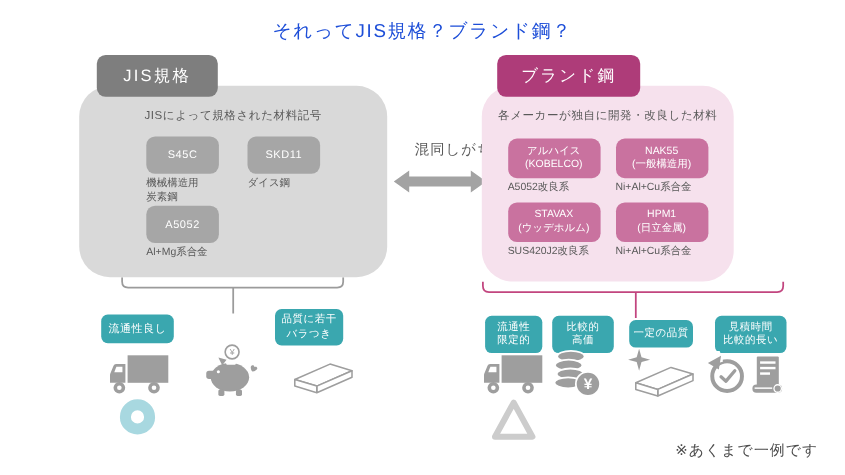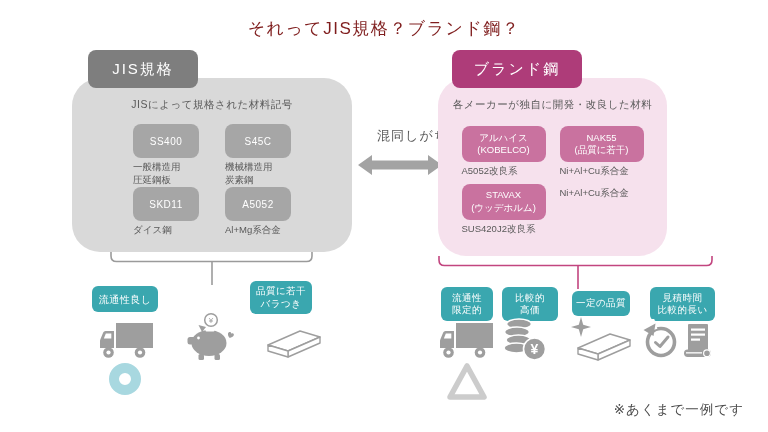--- a/index.html
+++ b/index.html
@@ -3,21 +3,21 @@
 <meta charset="utf-8">
 <style>
   html,body { margin:0; padding:0; background:#ffffff; }
   .stage {
     position:relative; width:768px; height:432px; background:#ffffff;
     font-family:"Liberation Sans","DejaVu Sans",sans-serif; overflow:hidden;
     color:#595959;
   }
   .title {
     position:absolute; top:17px; left:0; width:768px; text-align:center;
-    font-size:17px; letter-spacing:1.5px; color:#7f1d1d;
+    font-size:17px; letter-spacing:1.5px; color:#1d4ed8;
   }
   
   .panel { position:absolute; border-radius:28px; }
   .panel-jis { left:72px; top:78px; width:280px; height:174px; background:#d9d9d9; }
   .panel-brand { left:438px; top:78px; width:229px; height:178px; background:#f6e1ed; }
   .tab {
     position:absolute; top:-28px; height:38px; border-radius:8px; color:#fff;
     display:flex; align-items:center; justify-content:center;
     font-size:15px; letter-spacing:2px;
   }
@@ -80,25 +80,20 @@
 
 <div class="stage">
 
   <div class="title">それってJIS規格？ブランド鋼？</div>
 
   <div class="panel panel-jis">
     <div class="tab tab-jis">JIS規格</div>
     <div class="subtitle">JISによって規格された材料記号</div>
     <div class="mat-grid grid-jis">
       <div class="mat-cell">
-        <div class="mat-box">SS400</div>
-        <div class="mat-desc">一般構造用
-圧延鋼板</div>
-      </div>
-      <div class="mat-cell">
         <div class="mat-box">S45C</div>
         <div class="mat-desc">機械構造用
 炭素鋼</div>
       </div>
       <div class="mat-cell">
         <div class="mat-box">SKD11</div>
         <div class="mat-desc">ダイス鋼</div>
       </div>
       <div class="mat-cell">
         <div class="mat-box">A5052</div>
@@ -118,29 +113,31 @@
     <div class="tab tab-brand">ブランド鋼</div>
     <div class="subtitle">各メーカーが独自に開発・改良した材料</div>
     <div class="mat-grid grid-brand">
       <div class="mat-cell">
         <div class="mat-box">アルハイス
 (KOBELCO)</div>
         <div class="mat-desc">A5052改良系</div>
       </div>
       <div class="mat-cell">
         <div class="mat-box">NAK55
-(品質に若干)</div>
+(一般構造用)</div>
         <div class="mat-desc">Ni+Al+Cu系合金</div>
       </div>
       <div class="mat-cell">
         <div class="mat-box">STAVAX
 (ウッデホルム)</div>
         <div class="mat-desc">SUS420J2改良系</div>
       </div>
       <div class="mat-cell">
+        <div class="mat-box">HPM1
+(日立金属)</div>
         <div class="mat-desc">Ni+Al+Cu系合金</div>
       </div>
     </div>
   </div>
 
   <div class="bracket" style="left:110px; top:252px;">
     <svg width="204" height="34" viewBox="0 0 204 34">
       <path d="M1 0 V4 Q1 9.5 6.5 9.5 H196.5 Q202 9.5 202 4 V0" fill="none" stroke="#9b9b9b" stroke-width="1.6"></path>
       <path d="M102 9.5 V33" fill="none" stroke="#9b9b9b" stroke-width="1.6"></path>
     </svg>

